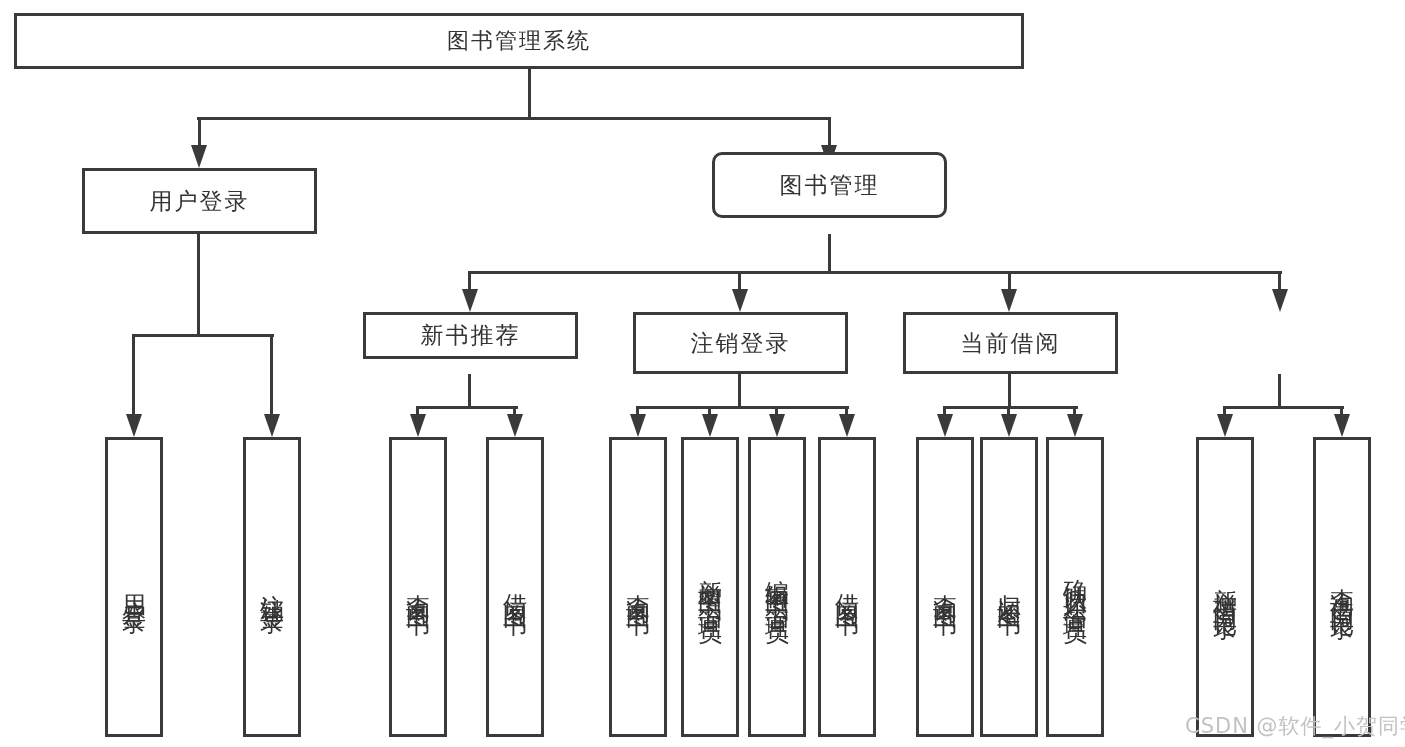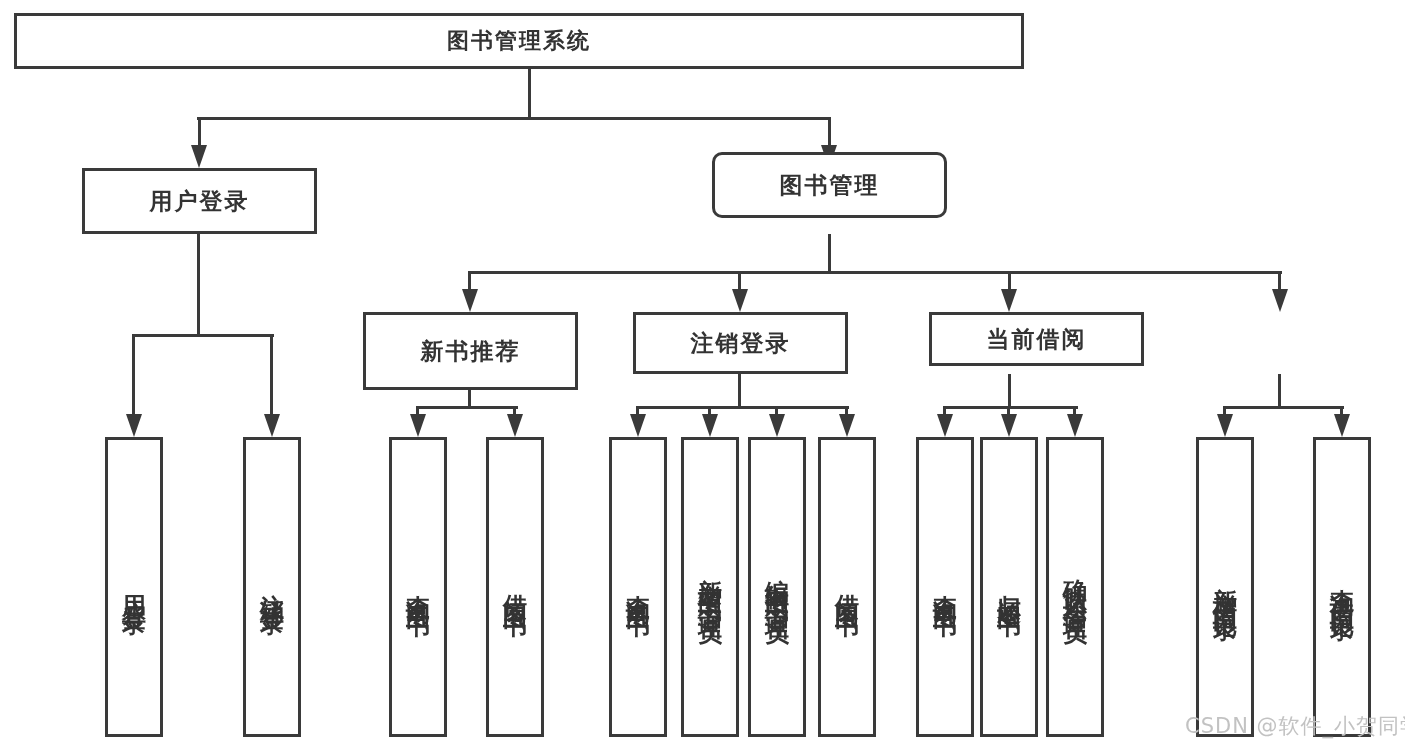--- a/index.html
+++ b/index.html
@@ -22,21 +22,20 @@
 
   .box {
     position: absolute;
     background: var(--background);
     border: 3px solid var(--line);
     color: var(--text);
     display: flex;
     align-items: center;
     justify-content: center;
     z-index: 2;
-    font-weight: bold;
   }
   .box.hlabel { font-size: 23px; letter-spacing: 2px; }
   .box.root  { font-size: 22px; }
 
   .box.vleaf span {
     writing-mode: vertical-rl;
     text-orientation: mixed;
     font-size: 24px;
     letter-spacing: 6px;
     line-height: 1;
@@ -109,27 +108,27 @@
   <div class="hline" style="left:468px; top:271px; width:814px;"></div>
   <div class="vline" style="left:468px; top:274px; height:18px;"></div>
   <div class="arrow" style="left:462px; top:289px;"></div>
   <div class="vline" style="left:738px; top:274px; height:18px;"></div>
   <div class="arrow" style="left:732px; top:289px;"></div>
   <div class="vline" style="left:1008px; top:274px; height:18px;"></div>
   <div class="arrow" style="left:1001px; top:289px;"></div>
   <div class="vline" style="left:1278px; top:274px; height:18px;"></div>
   <div class="arrow" style="left:1272px; top:289px;"></div>
 
-  <div class="box hlabel" style="left:363px; top:312px; width:215px; height:78px;">
+  <div class="box hlabel" style="left:363px; top:312px; width:215px; height:47px;">
     <span>新书推荐</span>
   </div>
   <div class="box hlabel" style="left:633px; top:312px; width:215px; height:62px;">
     <span>注销登录</span>
   </div>
-  <div class="box hlabel" style="left:903px; top:312px; width:215px; height:54px;margin-left:26px;">
+  <div class="box hlabel" style="left:903px; top:312px; width:215px; height:62px;">
     <span>当前借阅</span>
   </div>
 
   <div class="vline" style="left:468px; top:374px; height:35px;"></div>
   <div class="hline" style="left:416px; top:406px; width:102px;"></div>
   <div class="vline" style="left:416px; top:409px; height:8px;"></div>
   <div class="arrow" style="left:410px; top:414px;"></div>
   <div class="vline" style="left:513px; top:409px; height:8px;"></div>
   <div class="arrow" style="left:507px; top:414px;"></div>
 

